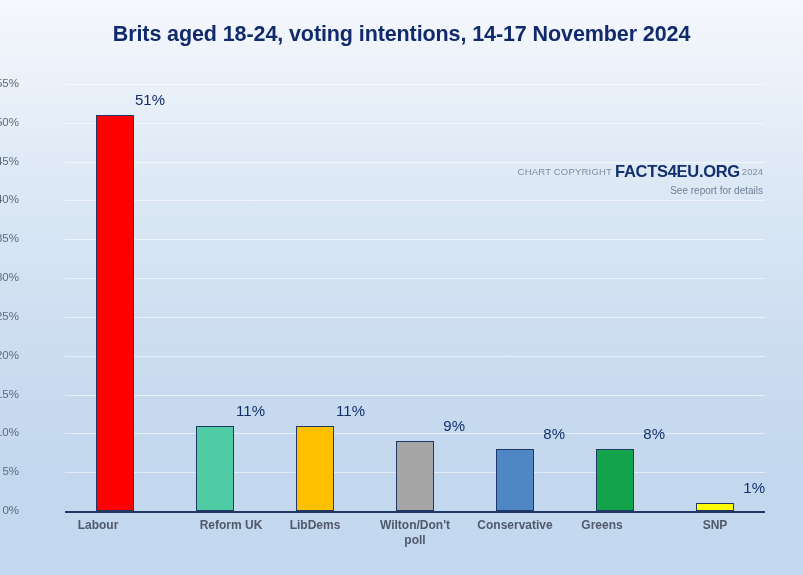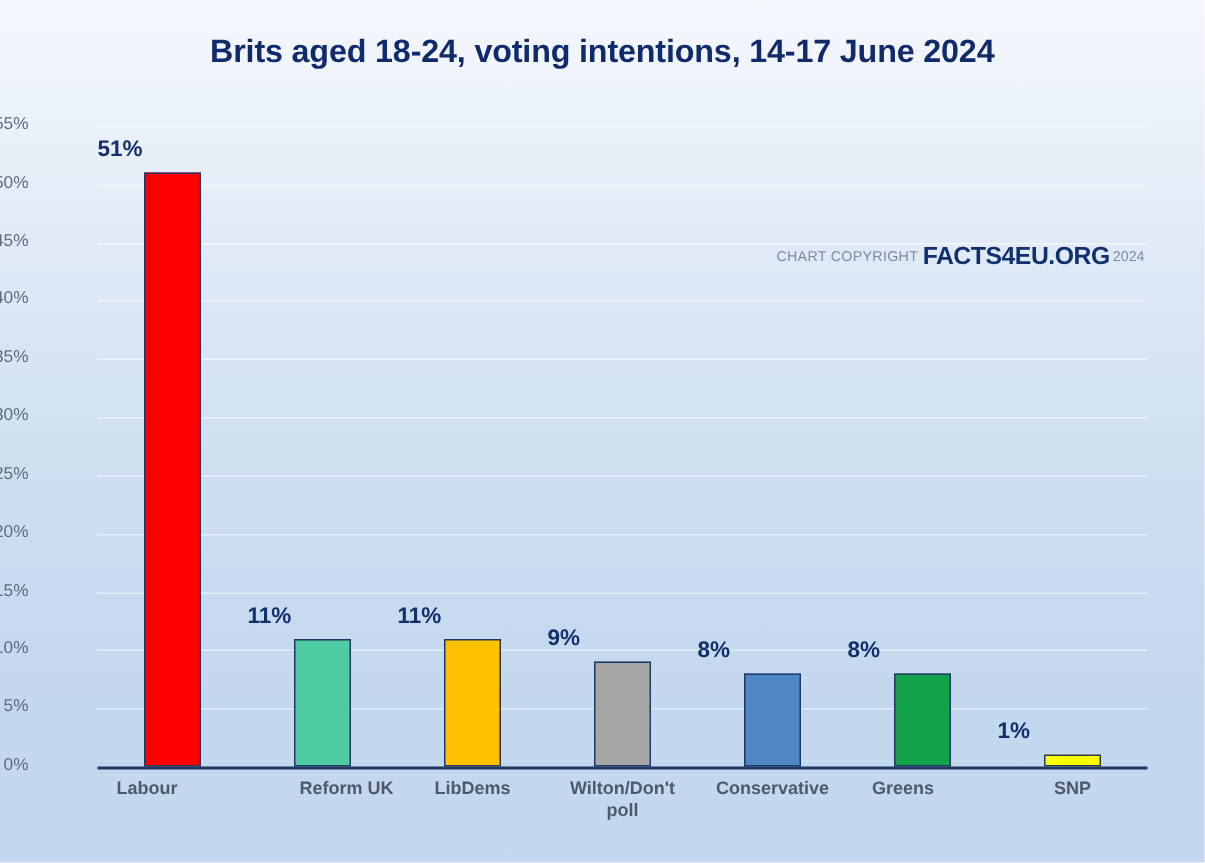--- a/index.html
+++ b/index.html
@@ -129,23 +129,23 @@
     bottom: 0;
     left: 31px;
     width: 38px;
     border: 1px solid #1f3864;
     box-sizing: border-box;
   }
   .bar-value {
     position: absolute;
     left: 0;
     width: 100px;
-    text-align: left;
+    text-align: right;
     font-size: 15px;
-    font-weight: bold;
+    font-weight: normal;
     color: #13306d;
     white-space: nowrap;
   }
 
   
   .cat-label {
     position: absolute;
     top: 518px;
     width: 100px;
     text-align: center;
@@ -153,26 +153,27 @@
     font-weight: bold;
     color: #50596a;
     line-height: 1.25;
   }
 </style>
 </head>
 <body>
 
 <div id="chart-root">
 
-  <div id="chart-title">Brits aged 18-24, voting intentions, 14-17 June 2024</div>
+  <div id="chart-title">Brits aged 18-24, voting intentions, 14-17 November 2024</div>
 
   <div id="copyright-block">
     <div class="cr-line1">
       <span class="cr-prefix">CHART COPYRIGHT</span><span class="cr-brand">FACTS4EU.ORG</span><span class="cr-year">2024</span>
     </div>
+    <div class="cr-sub">See report for details</div>
   </div>
 
   <div id="plot-area">
     <div id="gridlines">
         <div class="gridline" style="top: 388.182px;"></div>
         <div class="gridline" style="top: 349.364px;"></div>
         <div class="gridline" style="top: 310.545px;"></div>
         <div class="gridline" style="top: 271.727px;"></div>
         <div class="gridline" style="top: 232.909px;"></div>
         <div class="gridline" style="top: 194.091px;"></div>

